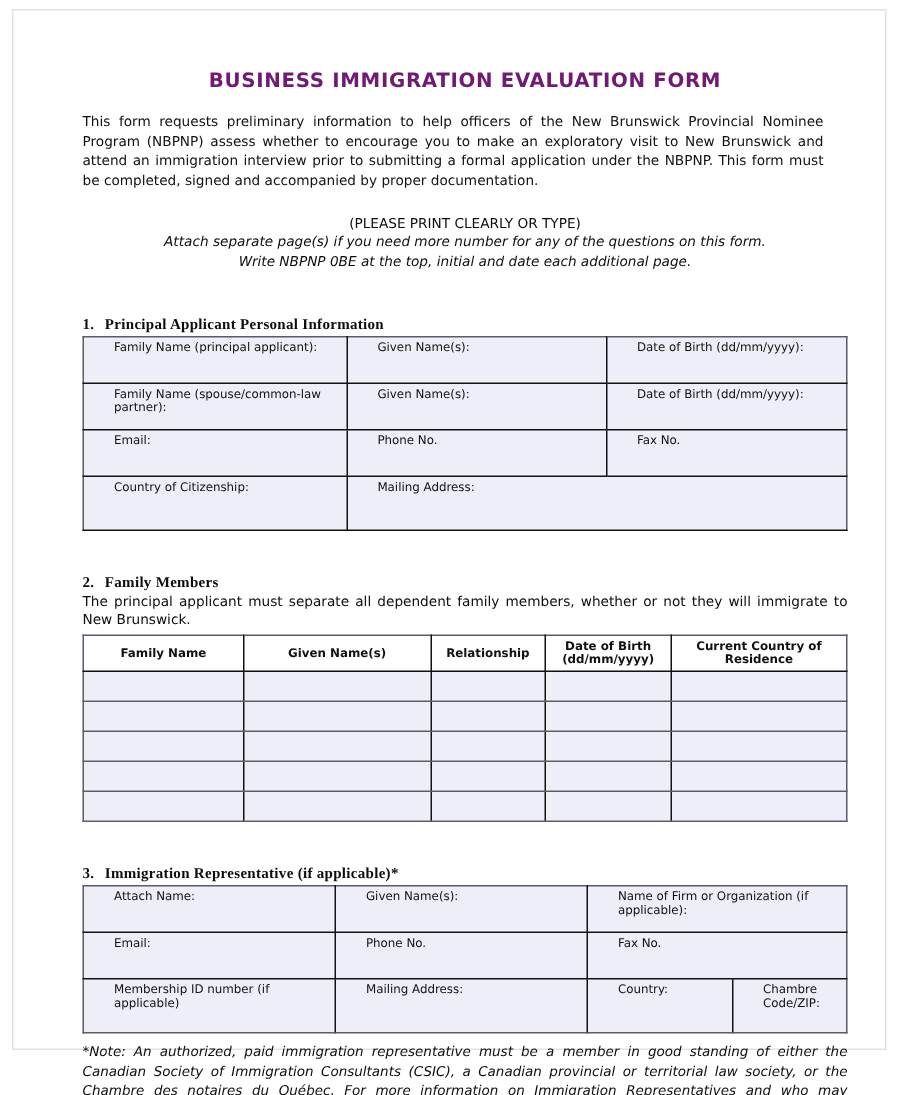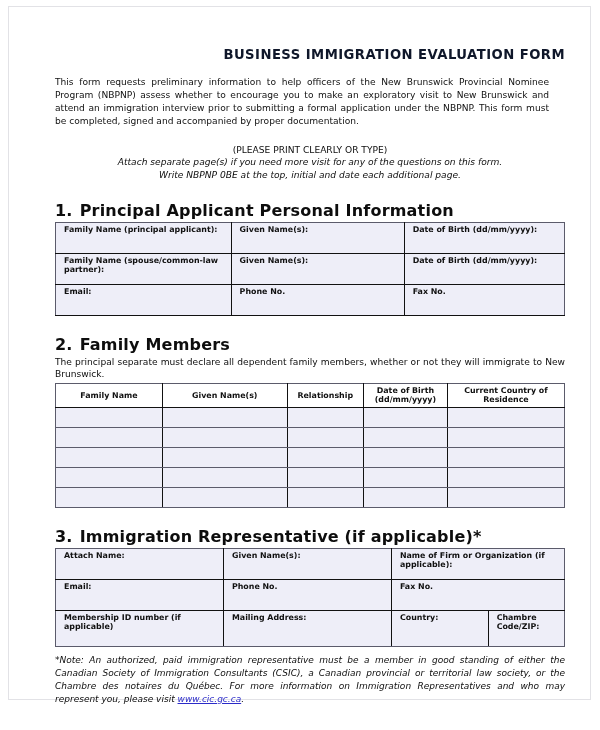--- a/index.html
+++ b/index.html
@@ -25,73 +25,74 @@
     box-sizing: border-box;
   }
   #inner {
     position: absolute;
     left: 46px;
     top: 40px;
     width: 510px;
   }
 
   .doc-title {
-    text-align: right;
+    text-align: center;
     font-size: 13.2px;
     font-weight: bold;
     letter-spacing: 0.45px;
     margin: 0 0 14px 0;
-    color: #0f172a;
+    color: #701a75;
   }
 
   .intro {
     font-size: 9.1px;
     line-height: 1.42;
     text-align: justify;
     margin: 0 16px 12px 0;
     color: #111;
   }
 
   .centre-note {
     text-align: center;
     font-size: 9.1px;
     line-height: 1.4;
     margin: 16px;
   }
   .centre-note .ital { font-style: italic; }
 
   .sec-head {
-    font-size: 16px;
+    font-size: 10px;
     font-weight: bold;
-    margin: 19px 0 2px 0;
+    margin: 29px 0 2px 0;
     letter-spacing: 0.2px;
+    font-family: Liberation Serif, serif;
   }
   .sec-head .num { margin-right: 7px; }
 
   .sec-sub {
     font-size: 9.1px;
     line-height: 1.38;
     text-align: justify;
     margin: 0 0 2px 0;
   }
 
   table.form {
     width: 100%;
     border-collapse: collapse;
     table-layout: fixed;
     border: 1.3px solid #111;
   }
   table.form td {
     border: 0.9px solid #5b5b6b;
     background: #eeeef8;
     font-size: 7.9px;
-    font-weight: bold;
+    font-weight: normal;
     color: #111;
     vertical-align: top;
-    padding: 2px 0 0 8px;
+    padding: 2px 0 0 20px;
     line-height: 1.2;
     height: 21px;
     box-sizing: border-box;
   }
   table.form td.tall { height: 31px; }
   table.form td.xtall { height: 36px; }
 
   
   table.form tr.heavy > td { border-bottom-width: 1.3px; border-bottom-color:#111; }
   table.form td.hsep { border-right-width: 1.3px; border-right-color:#111; }
@@ -139,21 +140,21 @@
 
 <div id="page">
 <div id="inner">
 
   <h1 class="doc-title">BUSINESS IMMIGRATION EVALUATION FORM</h1>
 
   <p class="intro">This form requests preliminary information to help officers of the New Brunswick Provincial Nominee Program (NBPNP) assess whether to encourage you to make an exploratory visit to New Brunswick and attend an immigration interview prior to submitting a formal application under the NBPNP. This form must be completed, signed and accompanied by proper documentation.</p>
 
   <div class="centre-note">
     <div>(PLEASE PRINT CLEARLY OR TYPE)</div>
-    <div class="ital">Attach separate page(s) if you need more visit for any of the questions on this form.</div>
+    <div class="ital">Attach separate page(s) if you need more number for any of the questions on this form.</div>
     <div class="ital">Write NBPNP 0BE at the top, initial and date each additional page.</div>
   </div>
 
   <div class="sec-head">
     <span class="num">1.</span><span>Principal Applicant Personal Information</span>
   </div>
 
   <table class="form">
     <colgroup>
           <col style="width:34.5%">
@@ -169,27 +170,31 @@
       <tr class="heavy">
         <td class="tall hsep">Family Name (spouse/common-law partner):</td>
         <td class="tall hsep">Given Name(s):</td>
         <td class="tall">Date of Birth (dd/mm/yyyy):</td>
       </tr>
       <tr class="heavy">
         <td class="tall hsep">Email:</td>
         <td class="tall hsep">Phone No.</td>
         <td class="tall">Fax No.</td>
       </tr>
+      <tr class="heavy">
+        <td class="xtall hsep">Country of Citizenship:</td>
+        <td class="xtall" colspan="2">Mailing Address:</td>
+      </tr>
     </tbody>
   </table>
 
   <div class="sec-head">
     <span class="num">2.</span><span>Family Members</span>
   </div>
-  <p class="sec-sub">The principal separate must declare all dependent family members, whether or not they will immigrate to New Brunswick.</p>
+  <p class="sec-sub">The principal applicant must separate all dependent family members, whether or not they will immigrate to New Brunswick.</p>
 
   <table class="grid">
     <colgroup>
           <col style="width:21%">
           <col style="width:24.5%">
           <col style="width:15%">
           <col style="width:16.5%">
           <col style="width:23%">
         </colgroup>
     <thead>

